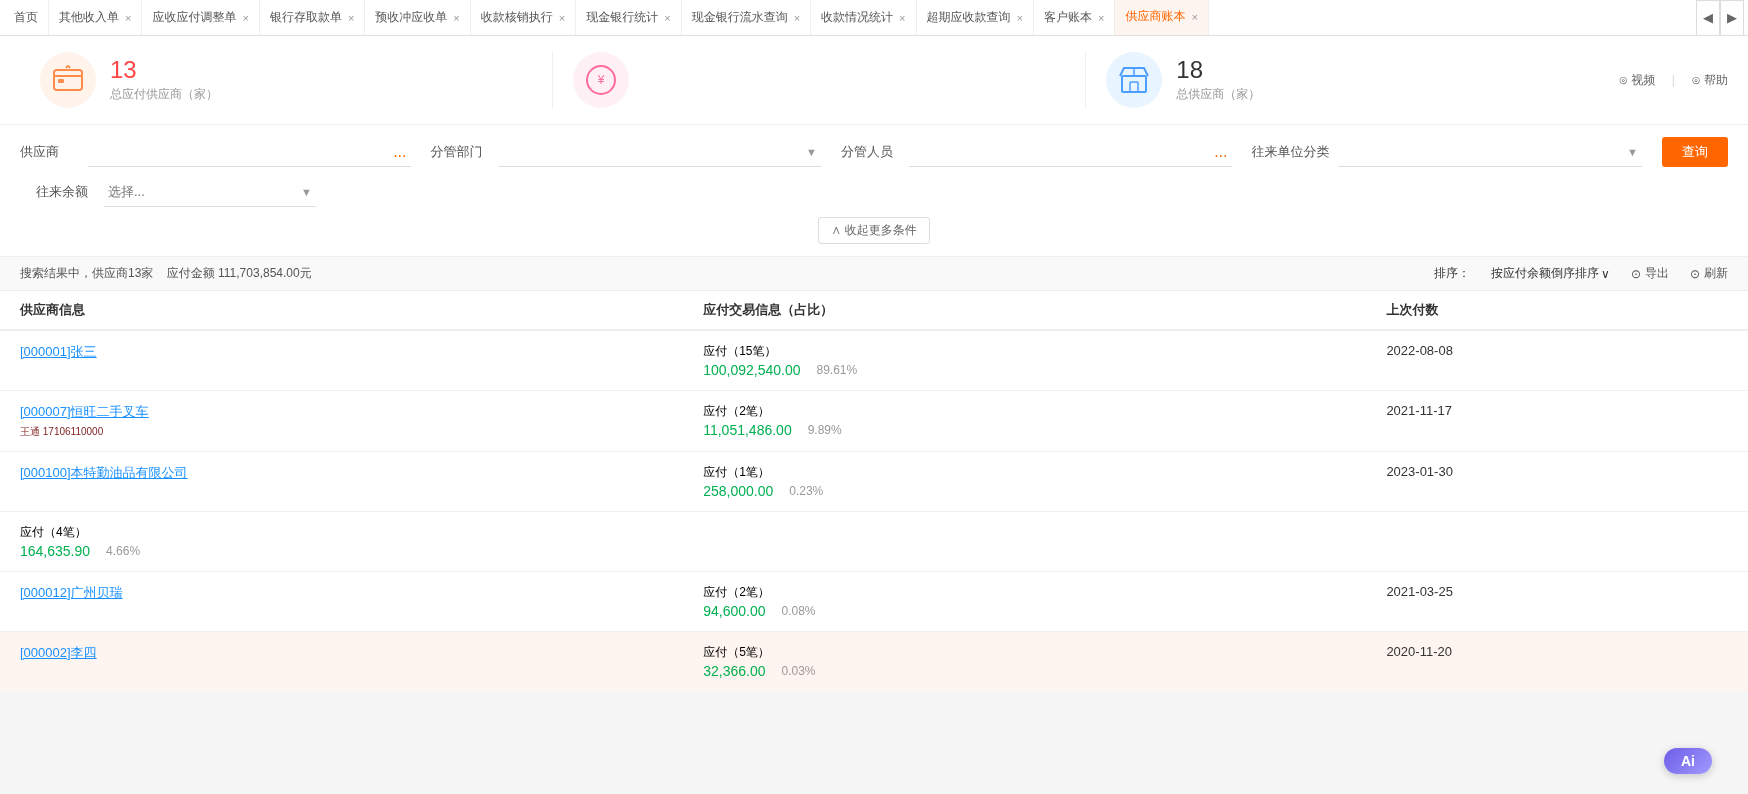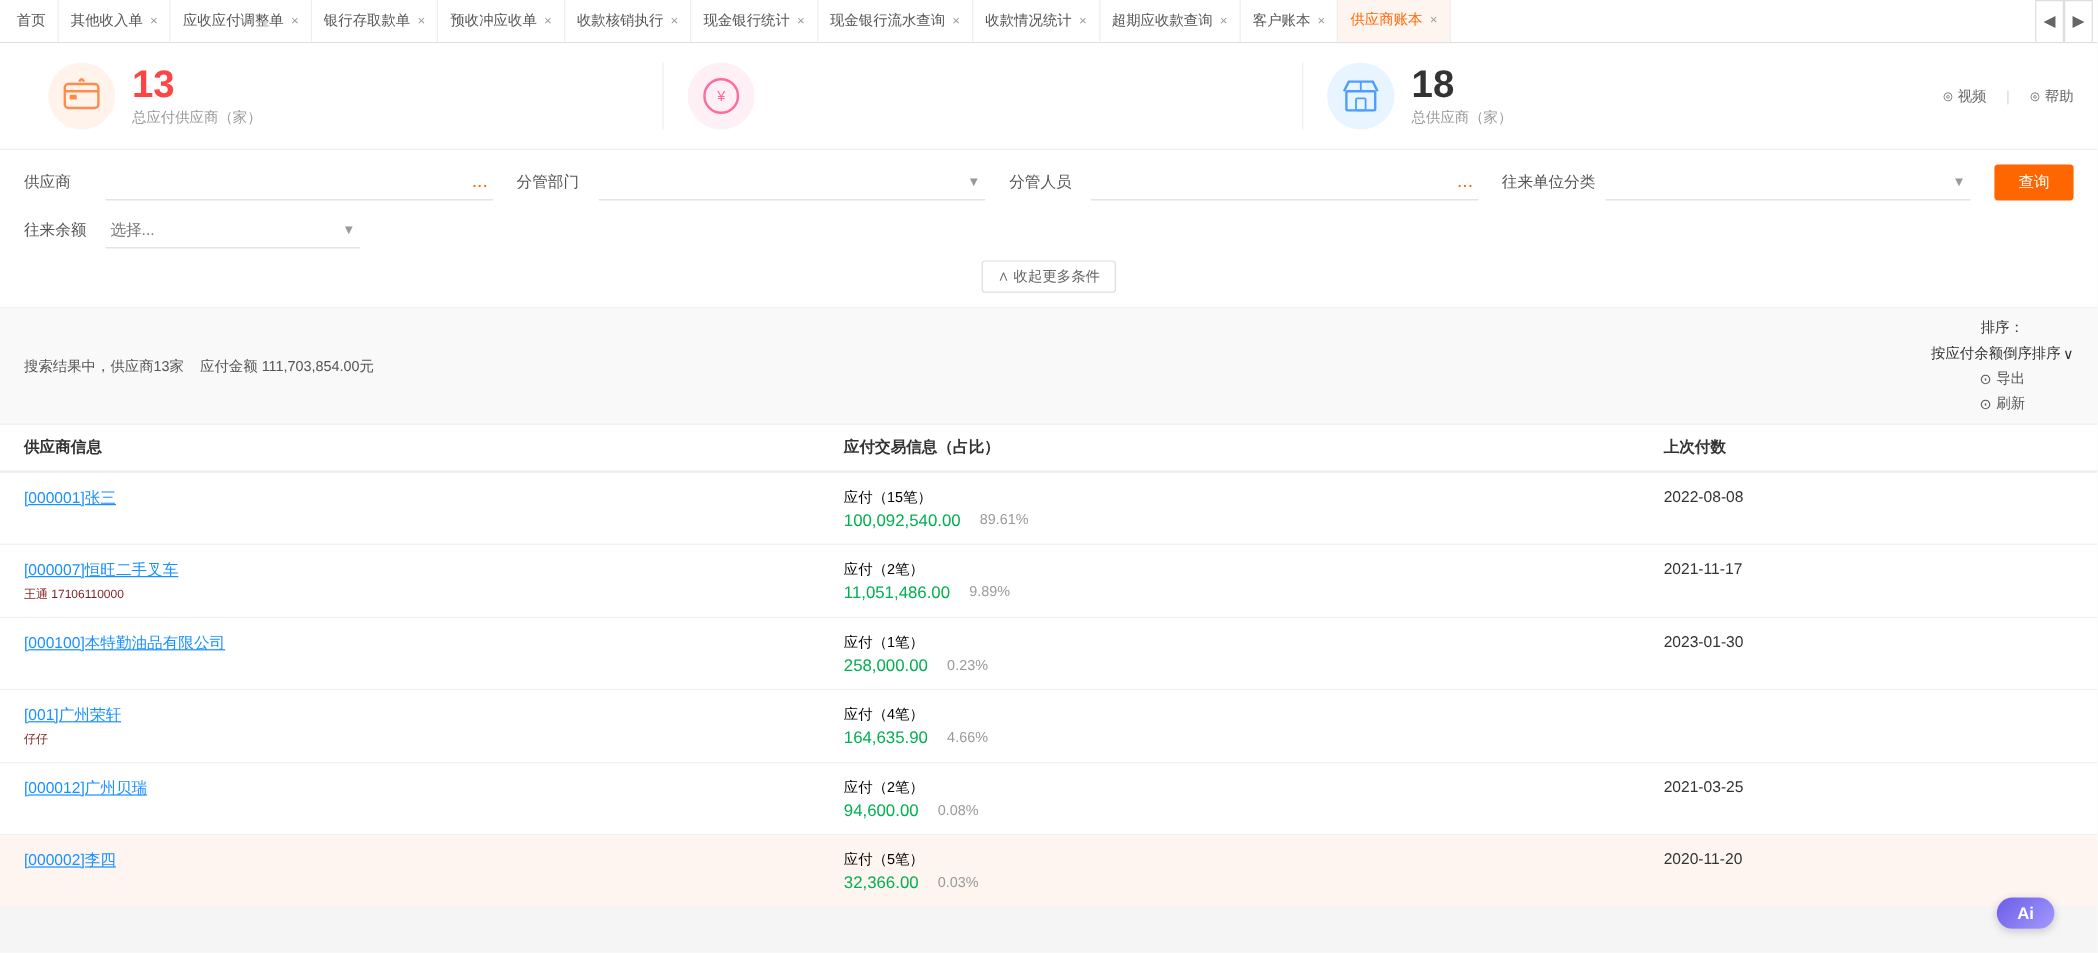--- a/index.html
+++ b/index.html
@@ -71,22 +71,22 @@
       display: flex;
       align-items: center;
       justify-content: center;
       font-size: 24px;
       flex-shrink: 0;
     }
     .stat-icon.orange { background: #fff3ec; color: #ff8c4b; }
     .stat-icon.pink { background: #fff0f5; color: #ff6b9d; }
     .stat-icon.blue { background: #e8f4ff; color: #4b9eff; }
     .stat-text .big-num {
-      font-size: 32px;
-      font-weight: bold;
+      font-size: 24px;
+      font-weight: normal;
       color: #ff4444;
       line-height: 1.1;
     }
     .stat-text .label {
       font-size: 12px;
       color: #999;
       margin-top: 2px;
     }
     .stat-right-links {
       margin-left: auto;
@@ -202,22 +202,21 @@
       justify-content: space-between;
       padding: 8px 20px;
       background: #f9f9f9;
       border-bottom: 1px solid #eee;
       font-size: 12px;
       color: #555;
     }
     .result-bar-right {
       display: flex;
       align-items: center;
-      gap: 4px;
-      flex-direction: column;
+      gap: 21px;
     }
     .sort-label { color: #333; }
     .sort-select {
       color: #333;
       cursor: pointer;
       display: flex;
       align-items: center;
       gap: 2px;
     }
     .action-btn {
@@ -397,21 +396,21 @@
     <div class="filter-item">
       <span class="filter-label">往来单位分类</span>
       <div class="filter-select-wrap">
         <input type="text" style="border: none;">
         <span class="arrow-down">▼</span>
       </div>
     </div>
     <button class="query-btn">查询</button>
   </div>
   <div class="filter-row">
-    <div class="filter-item" style="max-width:280px;">
+    <div class="filter-item" style="max-width:280px;margin-left:16px;">
       <span class="filter-label">往来余额</span>
       <div class="filter-select-wrap">
         <input type="text" placeholder="选择..." style="border: none; color: rgb(187, 187, 187);">
         <span class="arrow-down">▼</span>
       </div>
     </div>
   </div>
   <div style="text-align:center; margin-top:6px;">
     <div class="collapse-btn">∧ 收起更多条件</div>
   </div>
@@ -492,24 +491,20 @@
         <span class="payable-pct">0.23%</span>
       </div>
     </div>
     <div>
       <span class="last-pay">2023-01-30</span>
     </div>
   </div>
 
   <div class="table-row">
     <div>
-      <div class="supplier-link">[001]广州荣轩</div>
-      <div class="supplier-sub">仔仔</div>
-    </div>
-    <div>
       <div class="payable-label">应付（4笔）</div>
       <div class="payable-row">
         <span class="payable-amount">164,635.90</span>
         <span class="payable-pct">4.66%</span>
       </div>
     </div>
     <div>
       <span class="last-pay"></span>
     </div>
   </div>

